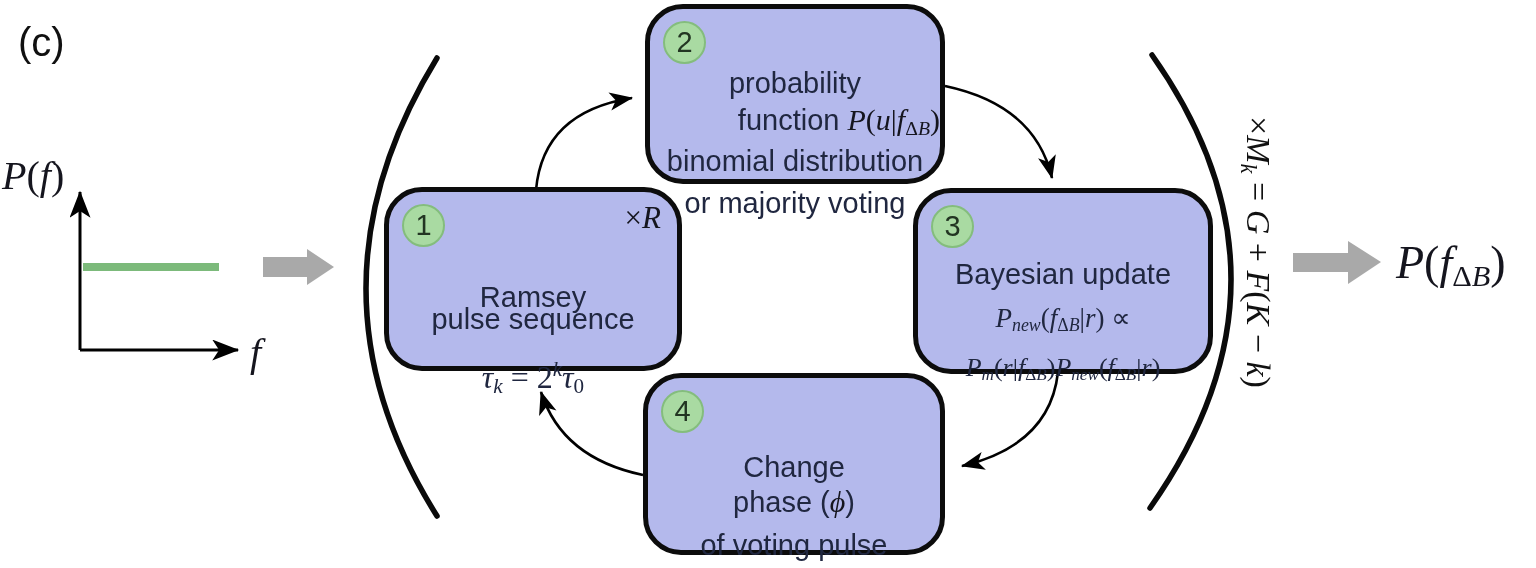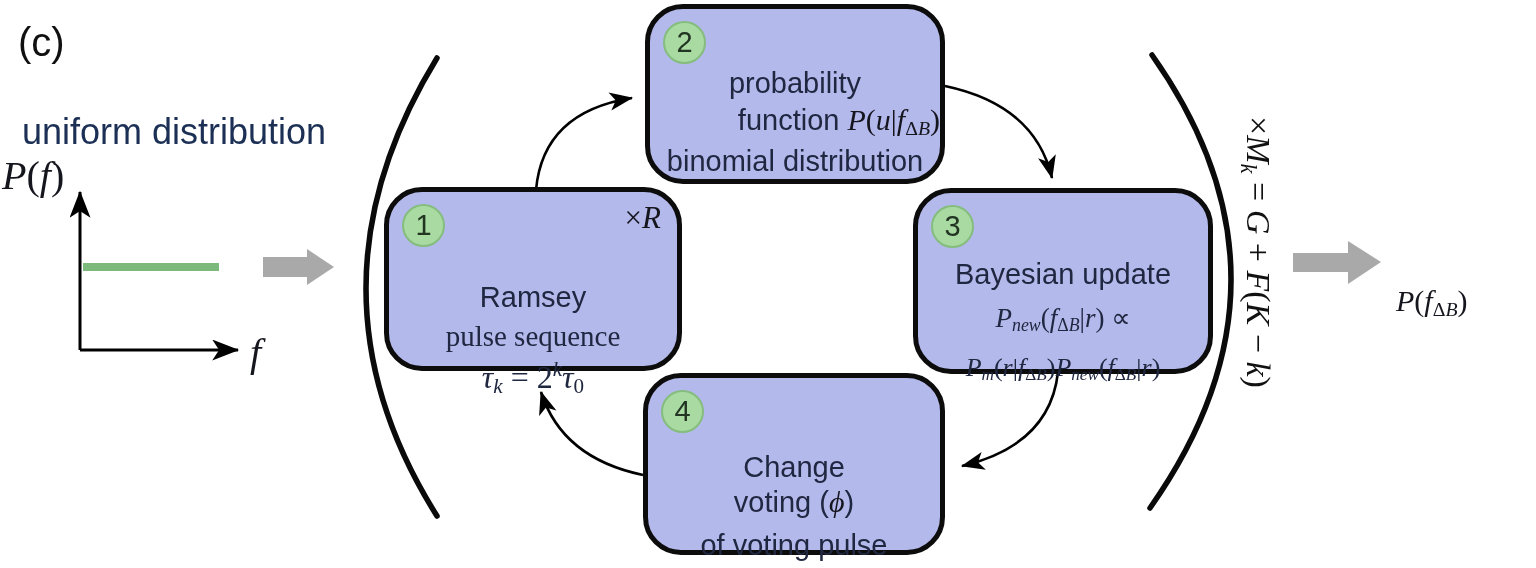--- a/index.html
+++ b/index.html
@@ -24,21 +24,21 @@
   .bline .math{font-size:30px;}
   #box1{left:384px;top:187px;width:298px;height:184px;}
   #box2{left:645px;top:4px;width:300px;height:180px;}
   #box3{left:913px;top:188px;width:300px;height:186px;}
   #box4{left:643px;top:373px;width:302px;height:182px;}
   #xr{position:absolute;right:16px;top:8px;font-size:31px;}
   #b3-title{}
   
   #multiplier{left:1277px;top:116px;transform:rotate(90deg);transform-origin:0 0;
               font-size:34px;white-space:nowrap;color:#111;}
-  #output-label{left:1396px;top:236px;font-size:30px;margin-top:48px;}
+  #output-label{left:1396px;top:236px;font-size:46px;}
   svg{position:absolute;left:0;top:0;pointer-events:none;}
 </style>
 </head>
 <body>
 
 <div id="canvas">
 
   <svg width="1536" height="568" viewBox="0 0 1536 568">
     <defs>
       <marker id="ah" markerWidth="10" markerHeight="8" refX="8.6" refY="3.5" orient="auto">
@@ -61,58 +61,58 @@
     <path d="M 536 190 Q 543 112 632 98" stroke="#000" stroke-width="2.6" fill="none" marker-end="url(#ah)"></path>
     <path d="M 945 86 Q 1035 105 1052 178" stroke="#000" stroke-width="2.6" fill="none" marker-end="url(#ah)"></path>
     <path d="M 1058 372 Q 1050 445 962 466" stroke="#000" stroke-width="2.6" fill="none" marker-end="url(#ah)"></path>
     <path d="M 643 475 Q 562 458 541 392" stroke="#000" stroke-width="2.6" fill="none" marker-end="url(#ah)"></path>
 
     <path d="M 443 237 Q 413 298 443 358" stroke="#141414" stroke-width="3.4" fill="none" stroke-linecap="round"></path>
     <path d="M 622 237 Q 652 298 622 358" stroke="#141414" stroke-width="3.4" fill="none" stroke-linecap="round"></path>
   </svg>
 
   <div class="abs" id="panel-label">(c)</div>
-  <div class="abs" id="ud-title">uniform distribution</div>
   <div class="abs math" id="pf-label"><span class="it">P</span><span>(</span><span class="it">f</span><span>)</span></div>
   <div class="abs math" id="f-label"><span class="it">f</span></div>
 
   <div class="box" id="box1">
     <div class="circle">
         <span>1</span>
       </div>
     <span class="math" id="xr"><span>×</span><span class="it">R</span></span>
     <div class="bline" style="top:44px;">Ramsey</div>
-    <div class="bline" style="top:83px;font-family:Liberation Serif, serif;">pulse sequence</div>
+    <div class="bline" style="top:66px;">pulse sequence</div>
     <div class="bline math" style="top:120px;font-size:32px;"><span class="it">τ</span><sub class="it">k</sub><span> = 2</span><sup class="it">k</sup><span class="it">τ</span><sub>0</sub></div>
   </div>
 
   <div class="box" id="box2">
     <div class="circle">
         <span>2</span>
       </div>
     <div class="bline" style="top:13px;">probability</div>
     <div class="bline" style="top:49px;text-align:right;"><span>function </span><span class="math"><span class="it">P</span><span>(</span><span class="it">u</span><span>|</span><span class="it">f</span><sub>Δ</sub><sub class="it">B</sub><span>)</span></span></div>
     <div class="bline" style="top:91px;">binomial distribution</div>
+    <div class="bline" style="top:133px;">or majority voting</div>
   </div>
 
   <div class="box" id="box3" id2="b3">
     <div class="circle">
         <span>3</span>
       </div>
     <div class="bline" id="b3-title" style="top:20px;">Bayesian update</div>
     <div class="bline math" style="top:64px;font-size:27px;"><span class="it">P</span><sub class="it">new</sub><span>(</span><span class="it">f</span><sub>Δ</sub><sub class="it">B</sub><span>|</span><span class="it">r</span><span>) ∝</span></div>
     <div class="bline math" style="top:115px;font-size:26px;"><span class="it">P</span><sub class="it">m</sub><span>(</span><span class="it">r</span><span>|</span><span class="it">f</span><sub>Δ</sub><sub class="it">B</sub><span>)</span><span class="it">P</span><sub class="it">new</sub><span>(</span><span class="it">f</span><sub>Δ</sub><sub class="it">B</sub><span>|</span><span class="it">r</span><span>)</span></div>
   </div>
 
   <div class="box" id="box4">
     <div class="circle">
         <span>4</span>
       </div>
     <div class="bline" style="top:28px;">Change</div>
-    <div class="bline" style="top:62px;"><span>voting (</span><span class="math"><span class="it">ϕ</span></span><span>)</span></div>
+    <div class="bline" style="top:62px;"><span>phase (</span><span class="math"><span class="it">ϕ</span></span><span>)</span></div>
     <div class="bline" style="top:106px;">of voting pulse</div>
   </div>
 
   <div class="abs math" id="multiplier"><span>×</span><span class="it">M</span><sub class="it">k</sub><span> = </span><span class="it">G</span><span> + </span><span class="it">F</span><span>(</span><span class="it">K</span><span> − </span><span class="it">k</span><span>)</span></div>
 
   <div class="abs math" id="output-label"><span class="it">P</span><span>(</span><span class="it">f</span><sub>Δ</sub><sub class="it">B</sub><span>)</span></div>
 
 </div>
 
 </body></html>

